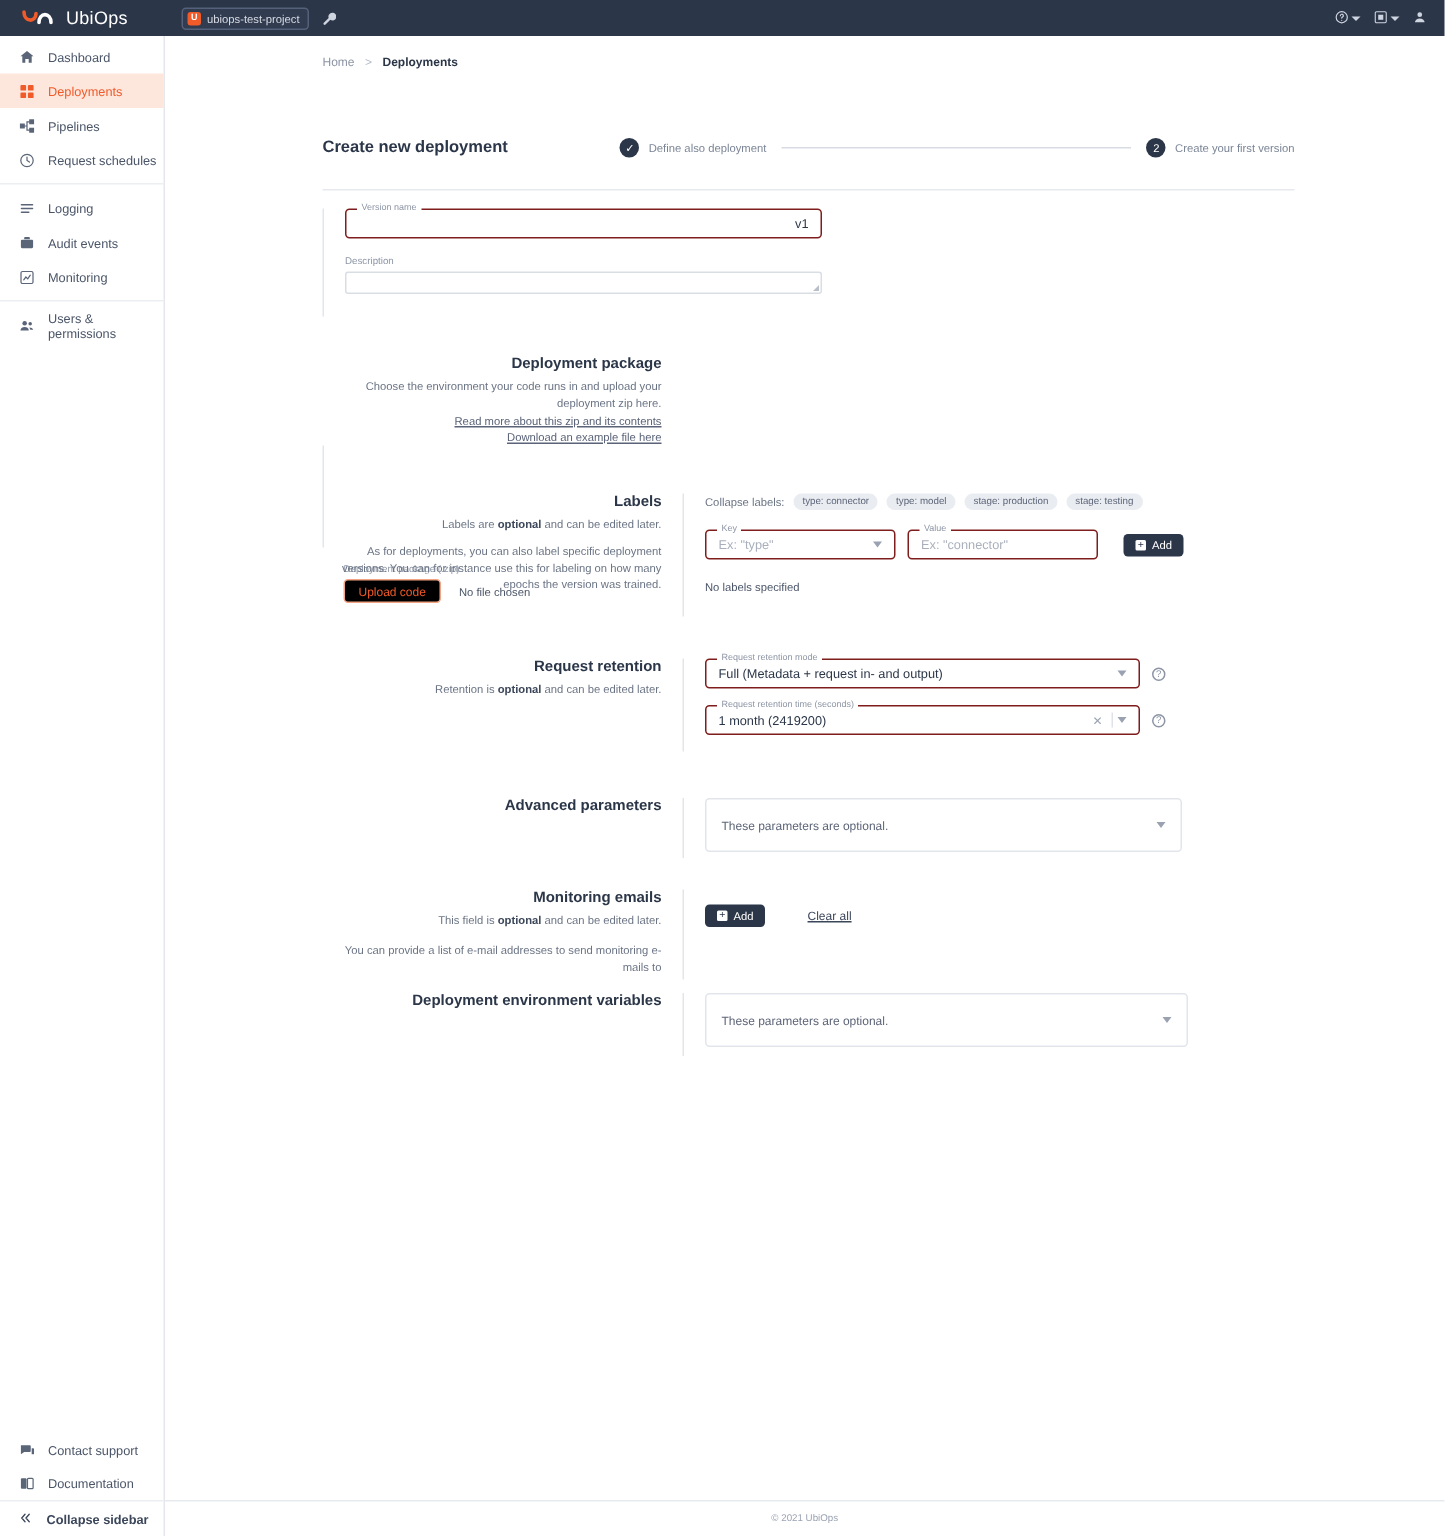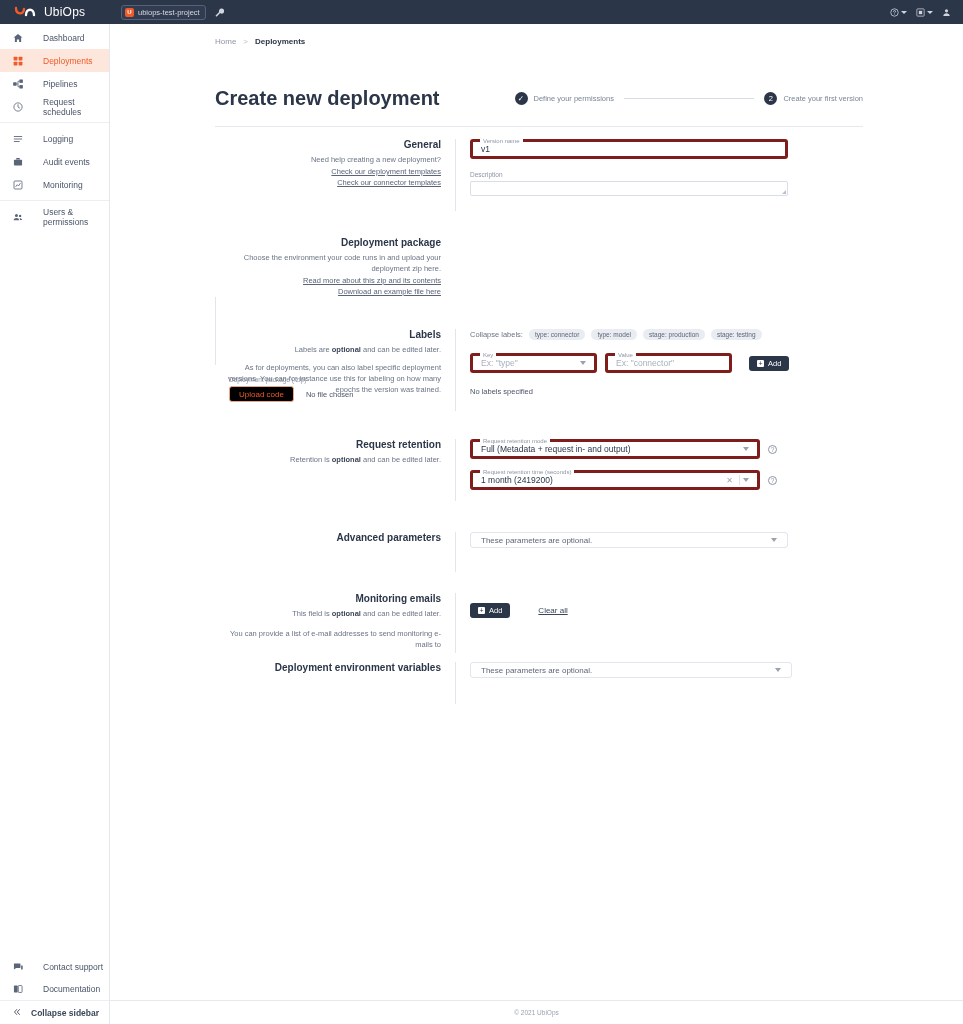--- a/index.html
+++ b/index.html
@@ -38,41 +38,41 @@
 
   
   .sidebar {
     position: absolute; top: 24px; left: 0; width: 110px; height: 1000px;
     background: #ffffff; border-right: 1px solid #e4e7ec;
     display: flex; flex-direction: column;
   }
   .nav-group { padding-top: 2px; }
   .nav-group + .nav-group { border-top: 1px solid #eceef2; margin-top: 4px; padding-top: 4px; }
   .nav-item {
-    height: 23px; display: flex; align-items: center; gap: 20px; padding-left: 12px;
+    height: 23px; display: flex; align-items: center; gap: 9px; padding-left: 12px;
     font-size: 8.5px; color: #4a5568; cursor: pointer;
   }
   .nav-item .ic { width: 11px; height: 11px; display: flex; align-items: center; justify-content: center; color: #5a6578; flex: none; }
   .nav-item.active { background: #fde6dc; color: #f15a29; }
   .nav-item.active .ic { color: #f15a29; }
   .sidebar-bottom { margin-top: auto; }
   .sidebar-bottom .nav-item { height: 22px; }
   .collapse-row {
     height: 24px; border-top: 1px solid #eceef2; display: flex; align-items: center;
     gap: 9px; padding-left: 12px; font-size: 8.5px; font-weight: bold; color: #3b465a; cursor: pointer;
   }
 
   
   .content { position: absolute; top: 27px; left: 110px; width: 853px; height: 1000px; background: #fff; }
   .breadcrumb { position: absolute; top: 10px; left: 105px; font-size: 8px; color: #8d95a5; display: flex; gap: 7px; align-items: center; }
   .breadcrumb .crumb-cur { color: #2b3648; font-weight: bold; }
   .breadcrumb .sep { color: #b4bac6; }
 
   .page-head { position: absolute; top: 52px; left: 105px; width: 648px; height: 38px; display: flex; align-items: center; }
-  .page-title { font-size: 20px; font-weight: bold; color: #2b3648; white-space: nowrap; }
+  .page-title { font-size: 11px; font-weight: bold; color: #2b3648; white-space: nowrap; }
   .stepper { display: flex; align-items: center; margin-left: 75px; flex: 1; }
   .step { display: flex; align-items: center; gap: 6px; }
   .step-circle {
     width: 13px; height: 13px; border-radius: 50%; background: #2b3648; color: #fff;
     font-size: 7.5px; line-height: 13px; text-align: center; flex: none;
   }
   .step-label { font-size: 7.5px; color: #7b8596; white-space: nowrap; }
   .step-line { flex: 1; height: 1px; background: #d8dce3; margin: 0 10px; }
 
   .divider-top { position: absolute; top: 99px; left: 105px; width: 648px; height: 1px; background: #e6e9ee; }
@@ -81,23 +81,23 @@
   .sec-left { width: 240px; text-align: right; padding-right: 14px; }
   .sec-title { font-size: 10px; font-weight: bold; color: #2b3648; margin-bottom: 5px; }
   .sec-desc { font-size: 7.5px; color: #6b7485; line-height: 1.45; }
   .sec-desc b { color: #3b465a; }
   .sec-link { font-size: 7.5px; color: #5a6378; text-decoration: underline; display: block; cursor: pointer; line-height: 1.5; }
   .sec-rule { width: 1px; background: #e2e5eb; }
   .sec-right { padding-left: 14px; flex: 1; }
 
   
   .outlined {
-    position: relative; border: 3px solid #7f1d1d; border-radius: 3px;
+    position: relative; border: 1px solid #7f1d1d; border-radius: 3px;
     height: 19px; display: flex; align-items: center; padding: 0 8px;
-    font-size: 8.5px; color: #2b3648; background: #fff;
+    font-size: 8.5px; color: #2b3648; background: #fff; justify-content: flex-end;
   }
   .outlined .notch {
     position: absolute; top: -4px; left: 7px; background: #fff; padding: 0 3px;
     font-size: 6px; color: #8d95a5;
   }
   .plain-label { font-size: 6.5px; color: #8d95a5; margin-bottom: 3px; }
   .textarea-box {
     border: 1px solid #d9dde4; border-radius: 2px; height: 15px; background: #fff; position: relative;
   }
   .textarea-box::after {
@@ -128,21 +128,21 @@
   .help-dot {
     width: 9px; height: 9px; border-radius: 50%; border: 1px solid #8d95a5; color: #8d95a5;
     font-size: 6.5px; line-height: 8px; text-align: center; flex: none; cursor: pointer;
   }
   .clear-x { color: #9aa2b1; font-size: 8px; padding: 0 3px; cursor: pointer; }
   .vbar { width: 1px; height: 10px; background: #dfe3e9; margin: 0 3px; }
   .muted-note { font-size: 7.5px; color: #4a5568; }
   .link-ul { font-size: 8px; color: #3b465a; text-decoration: underline; cursor: pointer; }
 
   .collapse-panel {
-    border: 1px solid #e2e5eb; border-radius: 3px; height: 16px; background: #fff;
+    border: 1px solid #e2e5eb; border-radius: 3px; height: 36px; background: #fff;
     display: flex; align-items: center; padding: 0 10px; font-size: 8px; color: #5d6578; cursor: pointer;
   }
   .footer {
     position: absolute; top: 1000px; left: 110px; width: 853px; height: 24px;
     border-top: 1px solid #e6e9ee; display: flex; align-items: center; justify-content: center;
   }
   .footer span { font-size: 6.5px; color: #9aa2b1; }
 </style>
 </head>
 <body>
@@ -317,39 +317,33 @@
     <span>Home</span>
     <span class="sep">&gt;</span>
     <span class="crumb-cur">Deployments</span>
   </div>
 
   <div class="page-head">
     <span class="page-title">Create new deployment</span>
     <div class="stepper">
       <span class="step">
         <span class="step-circle">✓</span>
-        <span class="step-label">Define your permissions</span>
+        <span class="step-label">Define also deployment</span>
       </span>
       <span class="step-line"></span>
       <span class="step">
         <span class="step-circle">2</span>
         <span class="step-label">Create your first version</span>
       </span>
     </div>
   </div>
 
   <div class="divider-top"></div>
 
   <div class="section" style="top:112px;">
-    <div class="sec-left">
-      <div class="sec-title">General</div>
-      <div class="sec-desc">Need help creating a new deployment?</div>
-      <span class="sec-link">Check our deployment templates</span>
-      <span class="sec-link">Check our connector templates</span>
-    </div>
     <div class="sec-rule" style="height:72px;"></div>
     <div class="sec-right">
       <div class="outlined" style="width:318px;height:20px;">
         <span class="notch">Version name</span>
         <span>v1</span>
       </div>
       <div style="margin-top:12px;width:318px;">
         <div class="plain-label">Description</div>
         <div class="textarea-box"></div>
       </div>

